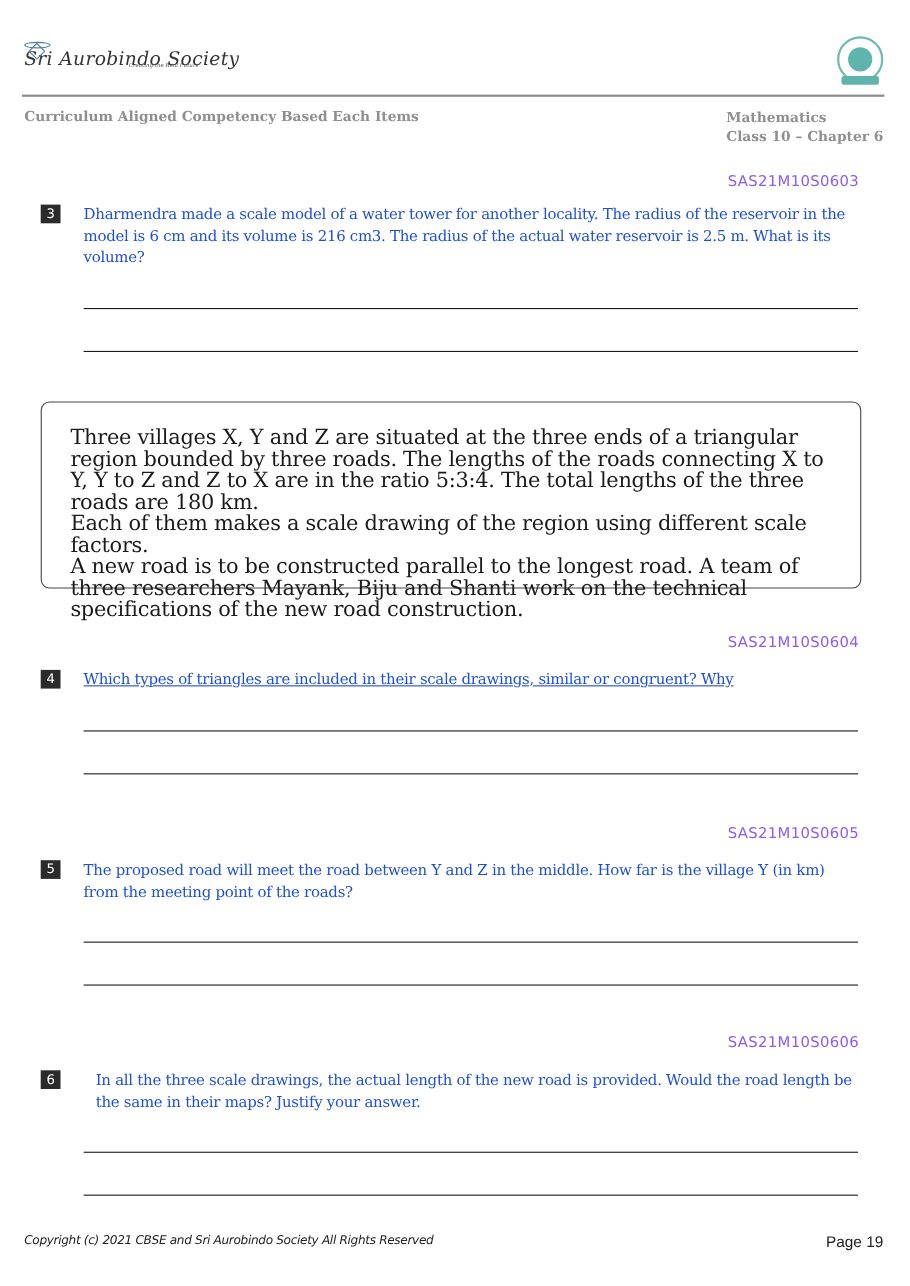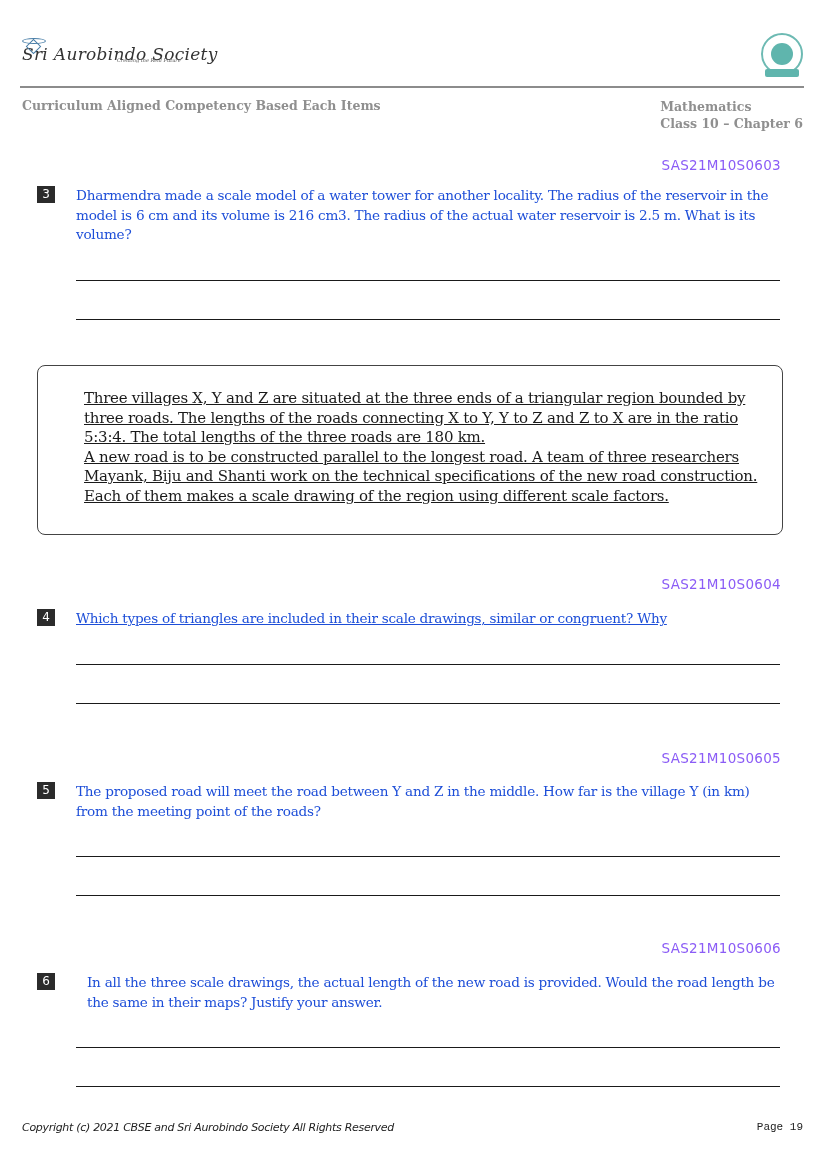--- a/index.html
+++ b/index.html
@@ -16,24 +16,24 @@
   .logo-right .ribbon { position:absolute; left:2px; top:34px; width:34px; height:8px; background:#5fb5ad; border-radius:2px; }
   .hr { left:20px; top:86px; width:784px; height:2px; background:#8c8c8c; }
   .hdr-left { left:22px; top:98px; font-size:12.5px; font-weight:bold; color:#8f8f8f; }
   .hdr-right { right:24px; top:98px; text-align:left; font-size:12.5px; font-weight:bold; color:#8f8f8f; line-height:17px; }
   .code { right:46px; font-size:13.5px; color:#8b5cf6; font-family:"DejaVu Sans", sans-serif; letter-spacing:0.3px; }
   .qnum { left:37px; width:18px; height:17px; background:#2b2b2b; color:#fff; font-size:12px;
           font-family:"DejaVu Sans", sans-serif; text-align:center; line-height:17px; }
   .qtext { left:76px; width:708px; font-size:13.6px; line-height:19.5px; color:#1d4ed8; letter-spacing:-0.25px; }
   .aline { left:76px; width:704px; height:0; border-top:1.3px solid #1a1a1a; }
   .case-box { left:37px; top:365px; width:746px; height:170px; border:1.6px solid #444; border-radius:8px; box-sizing:border-box; }
-  .case-text { left:84px; top:389px; width:690px; font-size:15px; line-height:19.5px; letter-spacing:-0.25px;text-decoration:underline; }
+  .case-text { left:64px; top:389px; width:690px; font-size:19px; line-height:19.5px; letter-spacing:-0.25px; }
   .case-text p { margin:0; }
   .footer-left { left:22px; top:1121px; font-size:11px; font-style:italic; color:#222; font-family:"DejaVu Sans", sans-serif; letter-spacing:-0.3px; }
-  .footer-right { right:24px; top:1121px; font-size:11px; color:#222; font-family:Liberation Mono, monospace; }
+  .footer-right { right:24px; top:1121px; font-size:14px; color:#222; font-family:Liberation Sans, sans-serif; }
 </style>
 </head>
 <body>
 
 <div class="abs logo-left">
   <span class="emblem"></span>
   <span class="name">Sri Aurobindo Society</span>
   <span class="tag">Creating the Real Future</span>
 </div>
 <div class="abs logo-right">
@@ -49,22 +49,22 @@
 
 <div class="abs code" style="top:157px;">SAS21M10S0603</div>
 <div class="abs qnum" style="top:186px;">3</div>
 <div class="abs qtext" style="top:186px;">Dharmendra made a scale model of a water tower for another locality. The radius of the reservoir in the model is 6 cm and its volume is 216 cm3. The radius of the actual water reservoir is 2.5 m. What is its volume?</div>
 <div class="abs aline" style="top:280px;"></div>
 <div class="abs aline" style="top:319px;"></div>
 
 <div class="abs case-box"></div>
 <div class="abs case-text">
   <p>Three villages X, Y and Z are situated at the three ends of a triangular region bounded by three roads. The lengths of the roads connecting X to Y, Y to Z and Z to X are in the ratio 5:3:4. The total lengths of the three roads are 180 km.</p>
+  <p>Each of them makes a scale drawing of the region using different scale factors.</p>
   <p>A new road is to be constructed parallel to the longest road. A team of three researchers Mayank, Biju and Shanti work on the technical specifications of the new road construction.</p>
-  <p>Each of them makes a scale drawing of the region using different scale factors.</p>
 </div>
 
 <div class="abs code" style="top:576px;text-align:right;">SAS21M10S0604</div>
 <div class="abs qnum" style="top:609px;">4</div>
 <div class="abs qtext" style="top:609px;text-decoration:underline;">Which types of triangles are included in their scale drawings, similar or congruent? Why</div>
 <div class="abs aline" style="top:664px;"></div>
 <div class="abs aline" style="top:703px;"></div>
 
 <div class="abs code" style="top:750px;">SAS21M10S0605</div>
 <div class="abs qnum" style="top:782px;">5</div>

